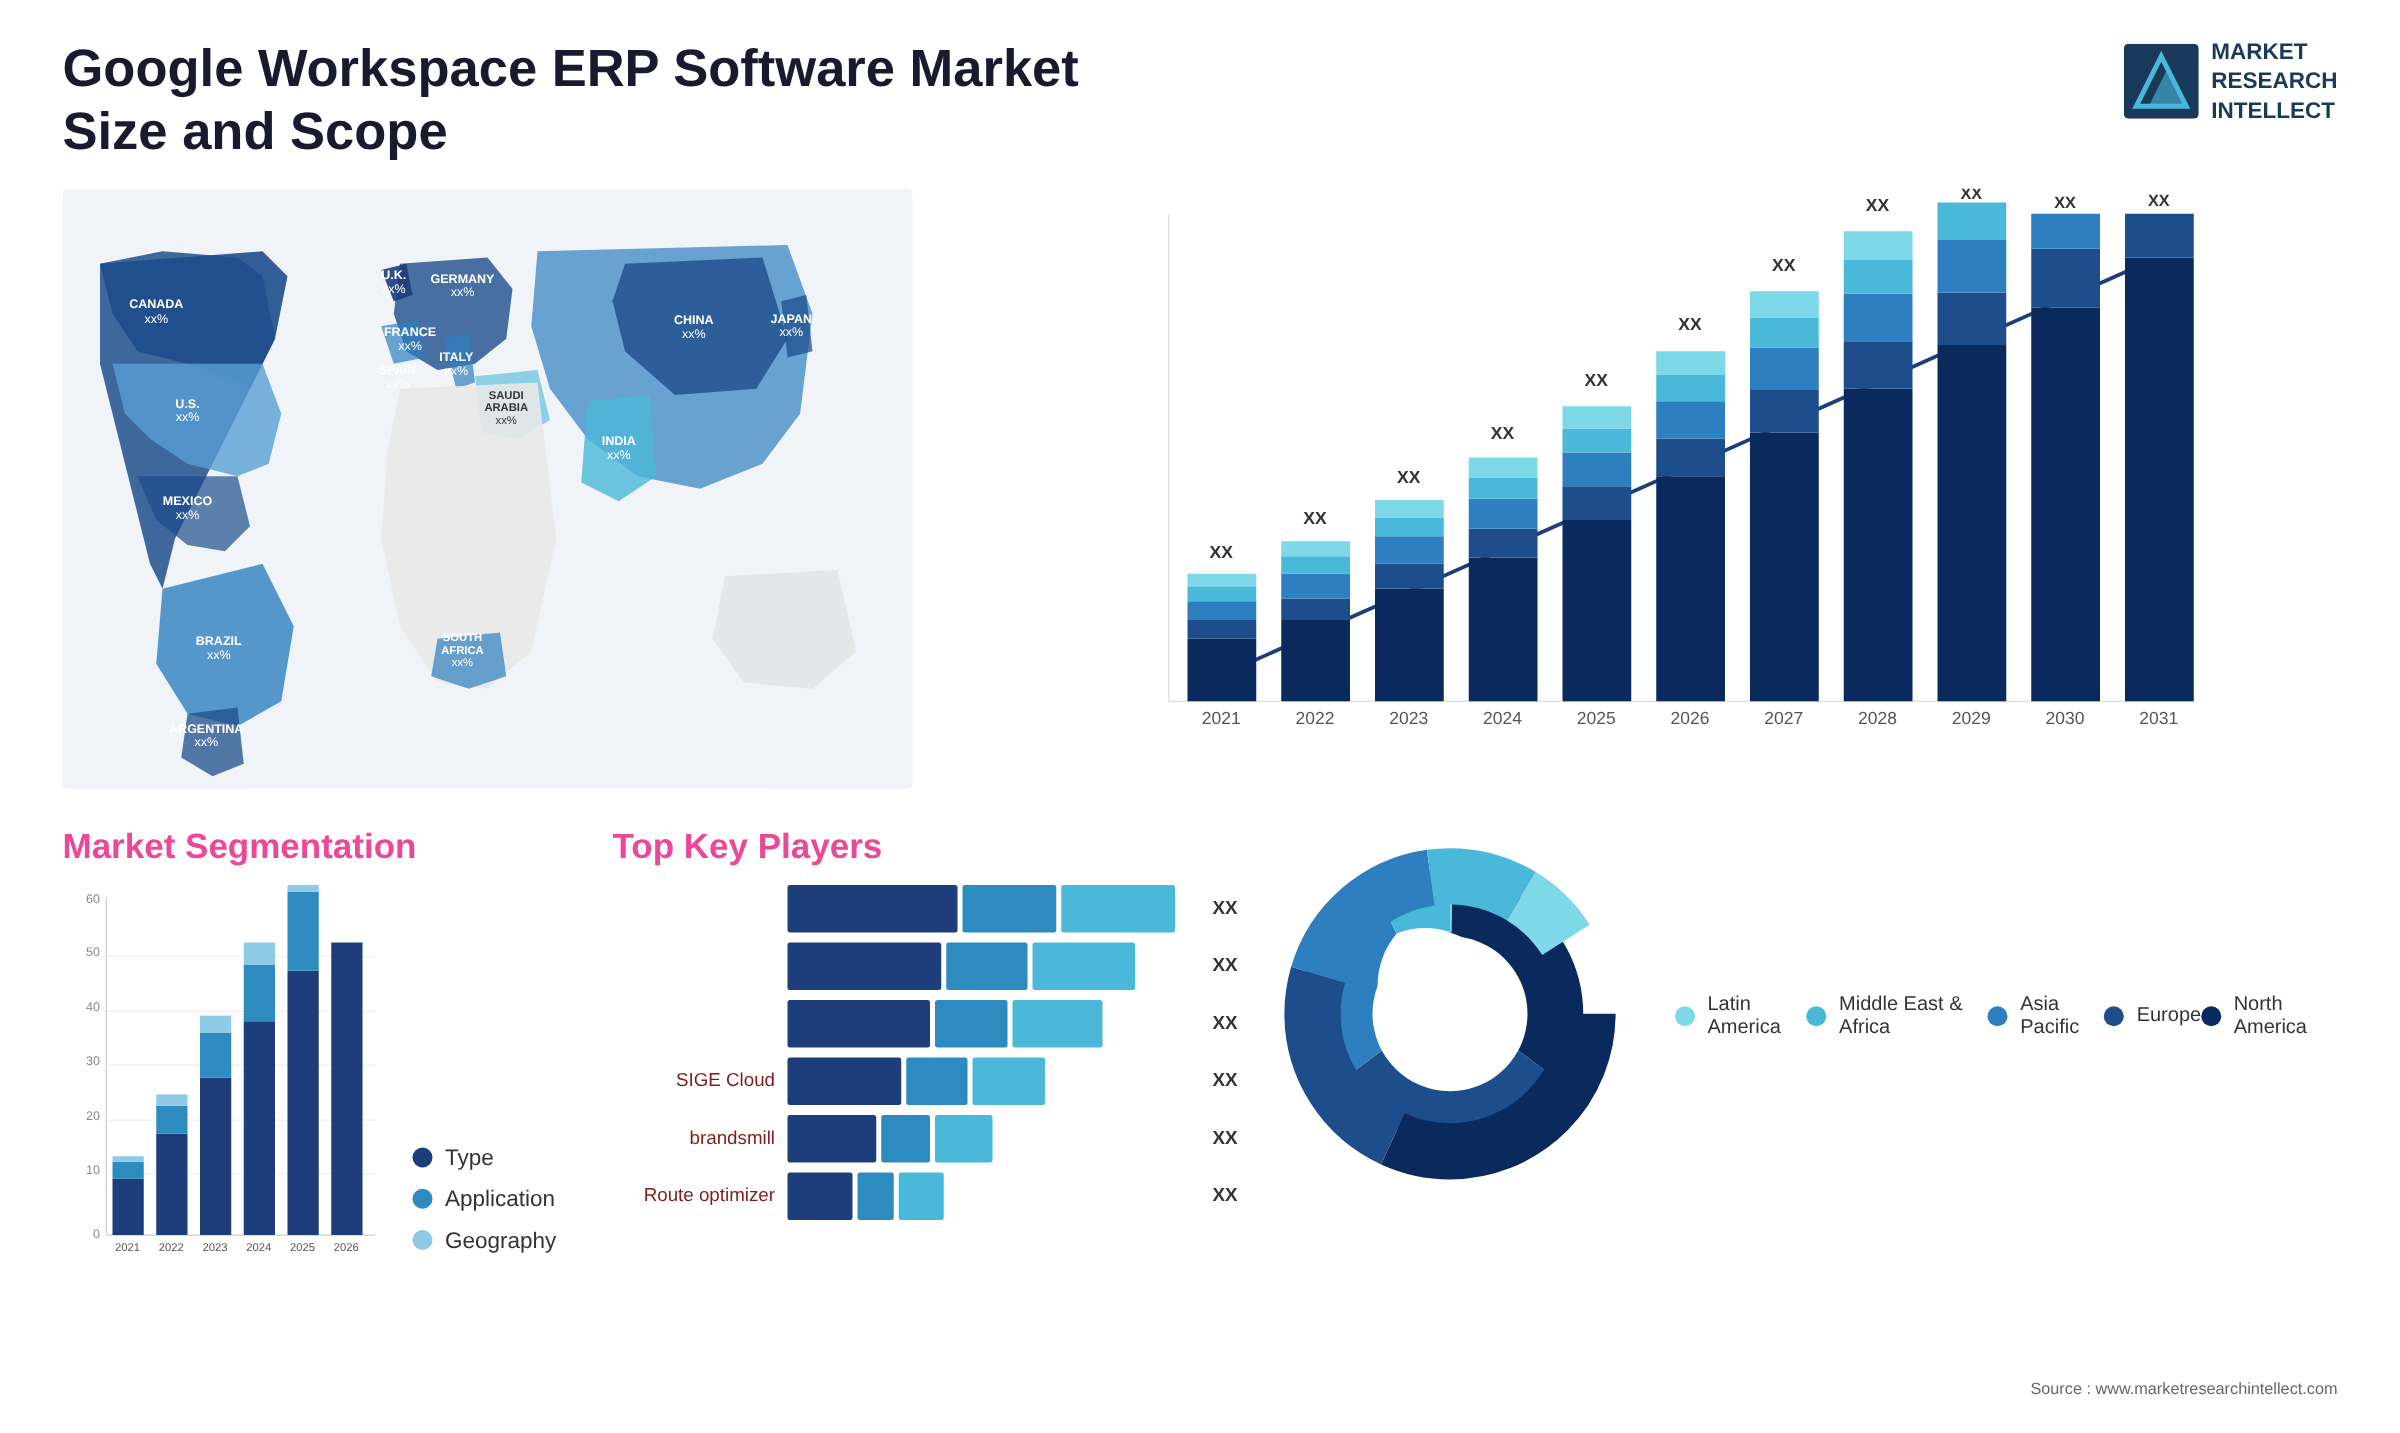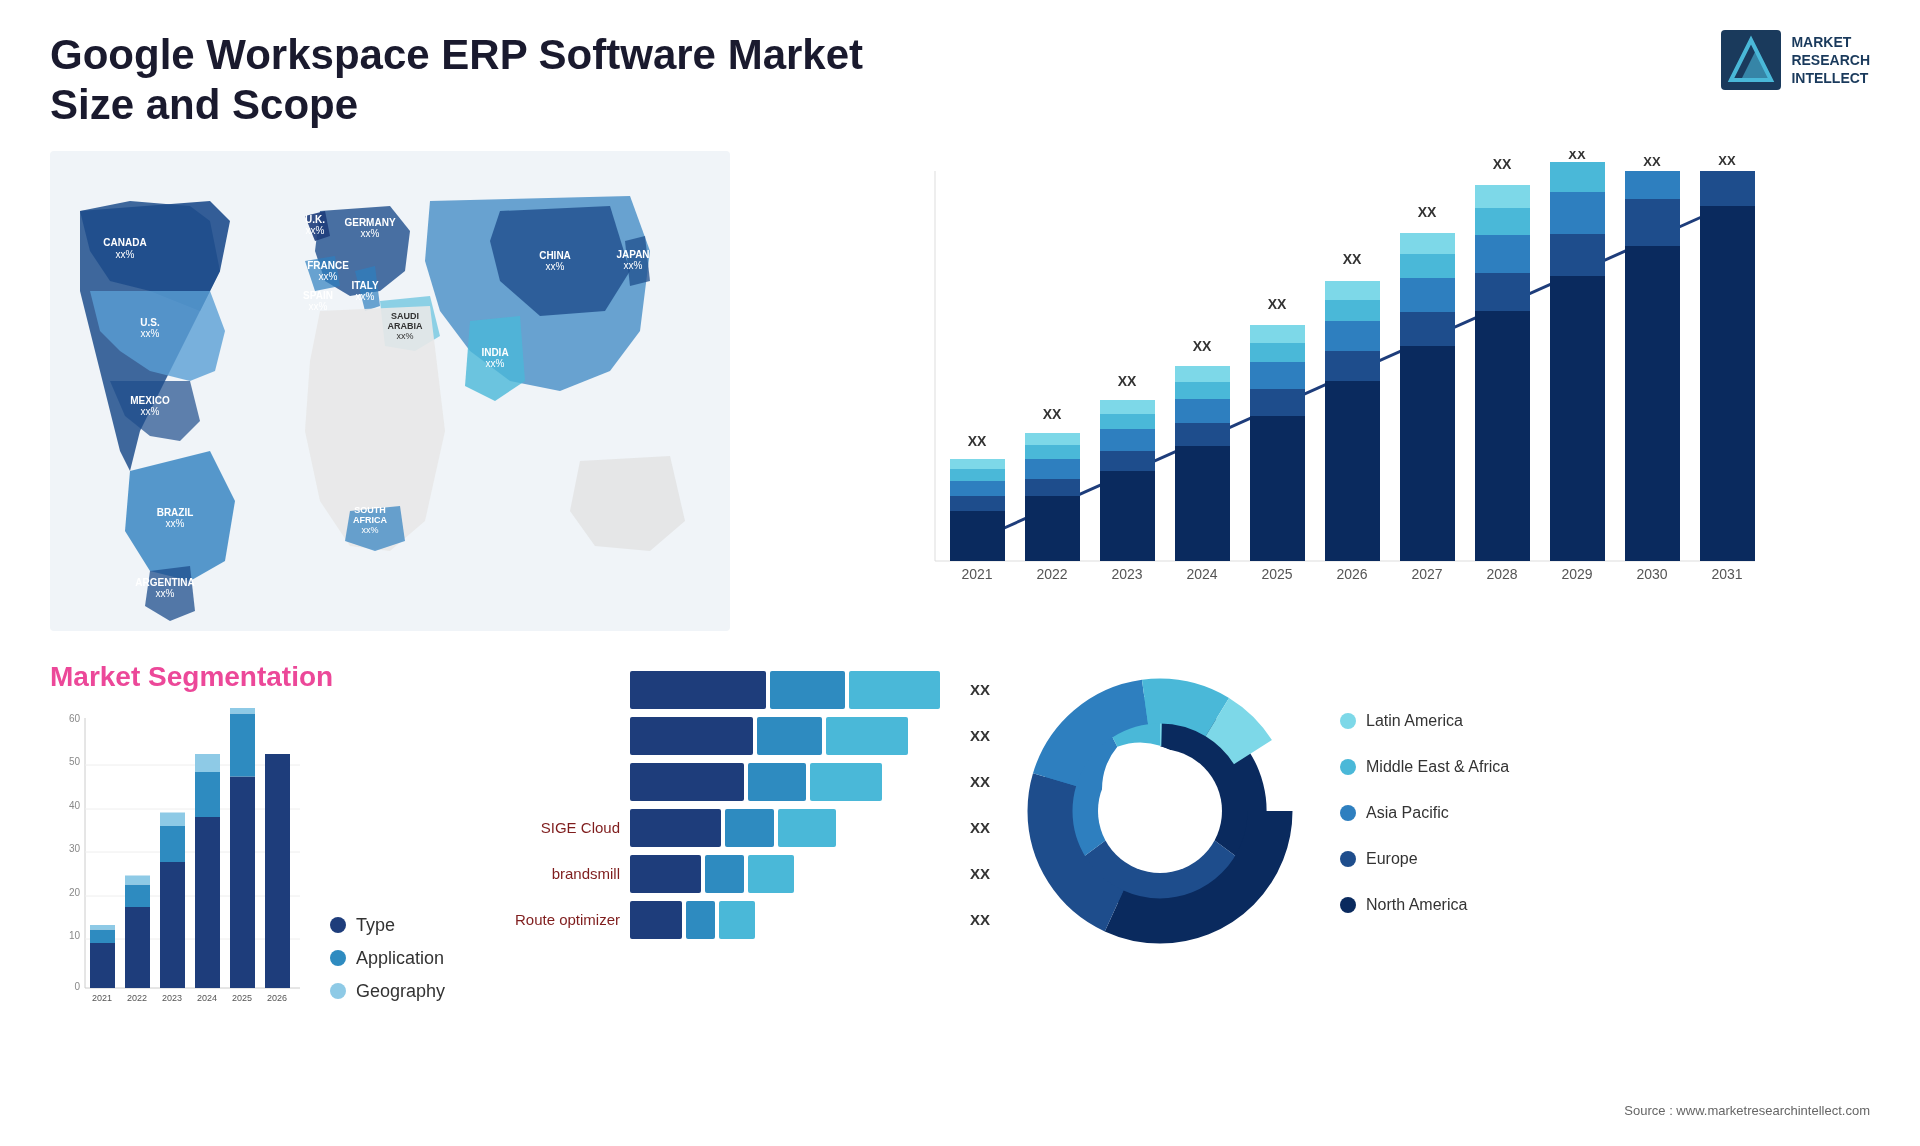--- a/index.html
+++ b/index.html
@@ -40,21 +40,21 @@
       align-items: center;
       gap: 10px;
     }
 
     .logo-icon {
       width: 60px;
       height: 60px;
     }
 
     .logo-text {
-      font-size: 14px;
+      font-size: 18px;
       font-weight: 700;
       color: #1a3a5c;
       line-height: 1.3;
       text-align: left;
     }
 
     
     .top-section {
       display: flex;
       gap: 30px;
@@ -198,22 +198,22 @@
       align-items: center;
       gap: 30px;
     }
 
     .donut-container {
       flex: 0 0 300px;
     }
 
     .regional-legend {
       display: flex;
-      flex-direction: column;
-      gap: 28px;
+      flex-direction: row;
+      gap: 0;
     }
 
     .regional-legend-item {
       display: flex;
       align-items: center;
       gap: 10px;
       font-size: 16px;
       color: #333;
     }
 
@@ -496,20 +496,21 @@
           </div>
           <div class="legend-item">
             <div class="legend-dot" style="background:#8ecae6;"></div>
             <span>Geography</span>
           </div>
         </div>
       </div>
     </div>
 
     <div class="key-players-panel">
+      <h2 class="section-title">Top Key Players</h2>
       <div class="players-bars">
 
         <div class="player-row">
           <div class="player-name"></div>
           <div class="player-bar-container">
             <div class="player-bar-segment" style="width:42%;background:#1e3d7b;"></div>
             <div class="player-bar-segment" style="width:23%;background:#2e8bc0;"></div>
             <div class="player-bar-segment" style="width:28%;background:#4ab8d8;"></div>
           </div>
           <span class="player-value">XX</span>

